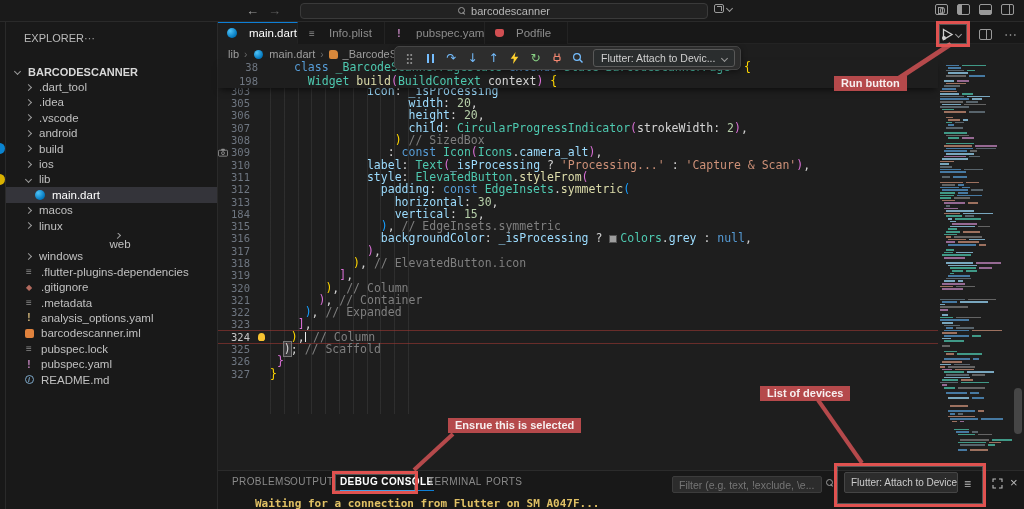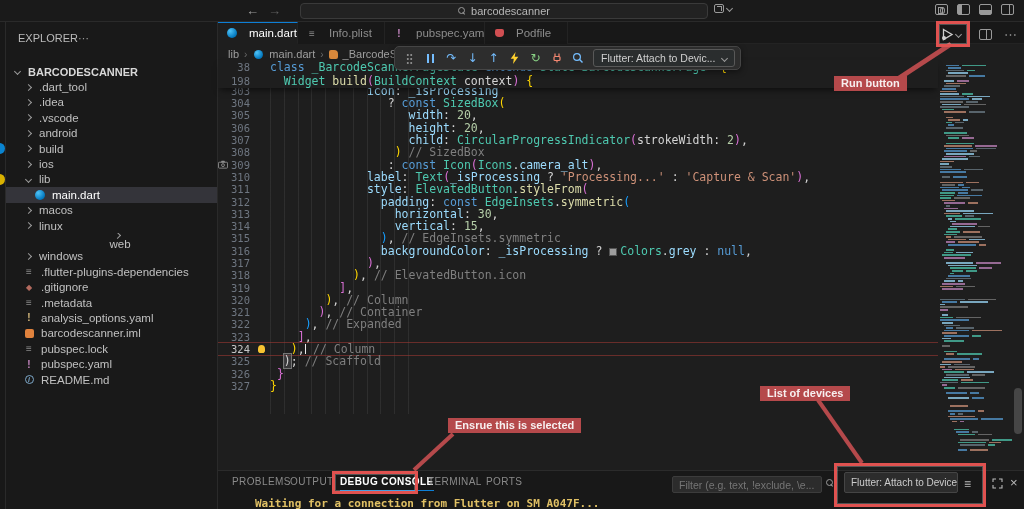--- a/index.html
+++ b/index.html
@@ -31,21 +31,21 @@
   .chevron{width:5px;height:5px;border-right:1.3px solid #9a9a9a;border-bottom:1.3px solid #9a9a9a;transform:rotate(45deg);display:inline-block;flex:none;}
 
   
   .sliver{position:absolute;left:0;top:22px;width:6px;height:487px;background:#181818;border-right:1px solid #2a2a2a;overflow:hidden;}
   .dot{position:absolute;left:-6px;width:11px;height:11px;border-radius:50%;}
   .dot-blue{top:121px;background:#0a84d0;}
   .dot-yellow{top:152px;background:#d9b100;}
 
   
   .sidebar{position:absolute;left:6px;top:22px;width:212px;height:487px;background:#191919;border-right:1px solid #2a2a2a;}
-  .sb-header{position:absolute;left:12px;right:10px;top:8px;height:16px;display:flex;justify-content:flex-start;align-items:center;color:#bbbbbb;font-size:11px;}
+  .sb-header{position:absolute;left:18px;right:10px;top:8px;height:16px;display:flex;justify-content:flex-start;align-items:center;color:#bbbbbb;font-size:11px;}
   .sb-more{color:#9a9a9a;letter-spacing:1px;}
   .tree{position:absolute;left:0;right:0;top:42px;}
   .trow{height:15.4px;display:flex;align-items:center;color:#c0c0c0;font-size:11.5px;white-space:nowrap;overflow:hidden;}
   .trow.sel{background:#34343a;color:#ffffff;}
   .trow.bold{font-weight:bold;color:#d8d8d8;font-size:11px;}
   .chev{display:inline-block;width:5px;height:5px;border-right:1.3px solid #9a9a9a;border-bottom:1.3px solid #9a9a9a;transform:rotate(-45deg);margin:0 8px 0 3px;flex:none;}
   .chev.down{transform:rotate(45deg);}
   .ficon{display:inline-flex;width:12px;justify-content:center;align-items:center;margin-right:6px;font-size:10px;flex:none;font-weight:bold;}
   .fi-dart{width:10px;height:10px;border-radius:50%;background:radial-gradient(circle at 32% 30%,#4fc3f7,#0277bd 70%);display:inline-block;}
   .fi-gray{color:#8a8a8a;font-weight:normal;}
@@ -83,21 +83,21 @@
   .grip{width:7px;height:11px;background-image:radial-gradient(circle,#8a8a8a 1px,transparent 1.3px);background-size:3.5px 4px;}
   .pause-ic{width:7px;height:9px;border-left:2.4px solid #75beff;border-right:2.4px solid #75beff;}
   .arr-blue{color:#75beff;font-size:12px;font-family:"DejaVu Sans",sans-serif;}
   .bolt{width:9px;height:12px;background:#ffd12e;clip-path:polygon(62% 0,8% 56%,42% 56%,34% 100%,92% 40%,52% 40%);}
   .restart-ic{color:#89d185;font-size:12px;font-family:"DejaVu Sans",sans-serif;}
   .dd{height:18px;background:#2a2d2e;border:1px solid #585858;border-radius:3px;color:#cfcfcf;font-size:10.5px;
       display:flex;align-items:center;padding:0 7px;gap:7px;margin-left:4px;white-space:nowrap;}
 
   
   .sticky{position:absolute;left:0;top:38px;right:86px;z-index:5;background:#1e1e1e;box-shadow:0 4px 6px -2px rgba(0,0,0,.55);}
-  .sticky .cl{height:14px;line-height:14px;}
+  .sticky .cl{height:14px;line-height:14px;gap:8px;}
   .code{position:absolute;left:0;top:62.7px;right:86px;z-index:1;}
   .guides{position:absolute;left:52px;top:62px;width:152px;height:330px;z-index:0;
       background-image:repeating-linear-gradient(90deg,rgba(255,255,255,.07) 0 1px,transparent 1px 13.8px);}
   .cl{height:12.3px;line-height:12.3px;display:flex;align-items:center;position:relative;}
   .cl.cur{box-shadow:0 -1px 0 rgba(155,55,50,.6),0 1px 0 rgba(155,55,50,.6);}
   .gl{width:10px;flex:none;display:flex;align-items:center;justify-content:center;}
   .ln{width:30px;flex:none;text-align:right;padding-right:8px;color:#6e7681;font:10.5px "DejaVu Sans Mono",monospace;}
   .cl.cur .ln{color:#c6c6c6;}
   .bs{width:12px;flex:none;display:flex;align-items:center;}
   .bulb{width:7px;height:8px;background:#f7c331;border-radius:50% 50% 35% 35%;display:inline-block;}
@@ -365,26 +365,20 @@
       </div>
     <div class="code">
         <div class="cl">
           <span class="gl"></span>
           <span class="ln">303</span>
           <span class="bs"></span>
           <span class="ct"><span class="tk-pl">              </span><span class="tk-pr">icon</span><span class="tk-pl">: </span><span class="tk-pr">_isProcessing</span></span>
         </div>
         <div class="cl">
           <span class="gl"></span>
-          <span class="ln">304</span>
-          <span class="bs"></span>
-          <span class="ct"><span class="tk-pl">                 </span><span class="tk-pl">? </span><span class="tk-kw">const </span><span class="tk-ty">SizedBox</span><span class="tk-b1">(</span></span>
-        </div>
-        <div class="cl">
-          <span class="gl"></span>
           <span class="ln">305</span>
           <span class="bs"></span>
           <span class="ct"><span class="tk-pl">                    </span><span class="tk-pr">width</span><span class="tk-pl">: </span><span class="tk-nu">20</span><span class="tk-pl">,</span></span>
         </div>
         <div class="cl">
           <span class="gl"></span>
           <span class="ln">306</span>
           <span class="bs"></span>
           <span class="ct"><span class="tk-pl">                    </span><span class="tk-pr">height</span><span class="tk-pl">: </span><span class="tk-nu">20</span><span class="tk-pl">,</span></span>
         </div>
@@ -431,21 +425,21 @@
           <span class="ct"><span class="tk-pl">                </span><span class="tk-pr">padding</span><span class="tk-pl">: </span><span class="tk-kw">const </span><span class="tk-ty">EdgeInsets</span><span class="tk-pl">.</span><span class="tk-fn">symmetric</span><span class="tk-b3">(</span></span>
         </div>
         <div class="cl">
           <span class="gl"></span>
           <span class="ln">313</span>
           <span class="bs"></span>
           <span class="ct"><span class="tk-pl">                  </span><span class="tk-pr">horizontal</span><span class="tk-pl">: </span><span class="tk-nu">30</span><span class="tk-pl">,</span></span>
         </div>
         <div class="cl">
           <span class="gl"></span>
-          <span class="ln">314</span>
+          <span class="ln">184</span>
           <span class="bs"></span>
           <span class="ct"><span class="tk-pl">                  </span><span class="tk-pr">vertical</span><span class="tk-pl">: </span><span class="tk-nu">15</span><span class="tk-pl">,</span></span>
         </div>
         <div class="cl">
           <span class="gl"></span>
           <span class="ln">315</span>
           <span class="bs"></span>
           <span class="ct"><span class="tk-pl">                </span><span class="tk-b3">)</span><span class="tk-pl">, </span><span class="tk-cm">// EdgeInsets.symmetric</span></span>
         </div>
         <div class="cl">

